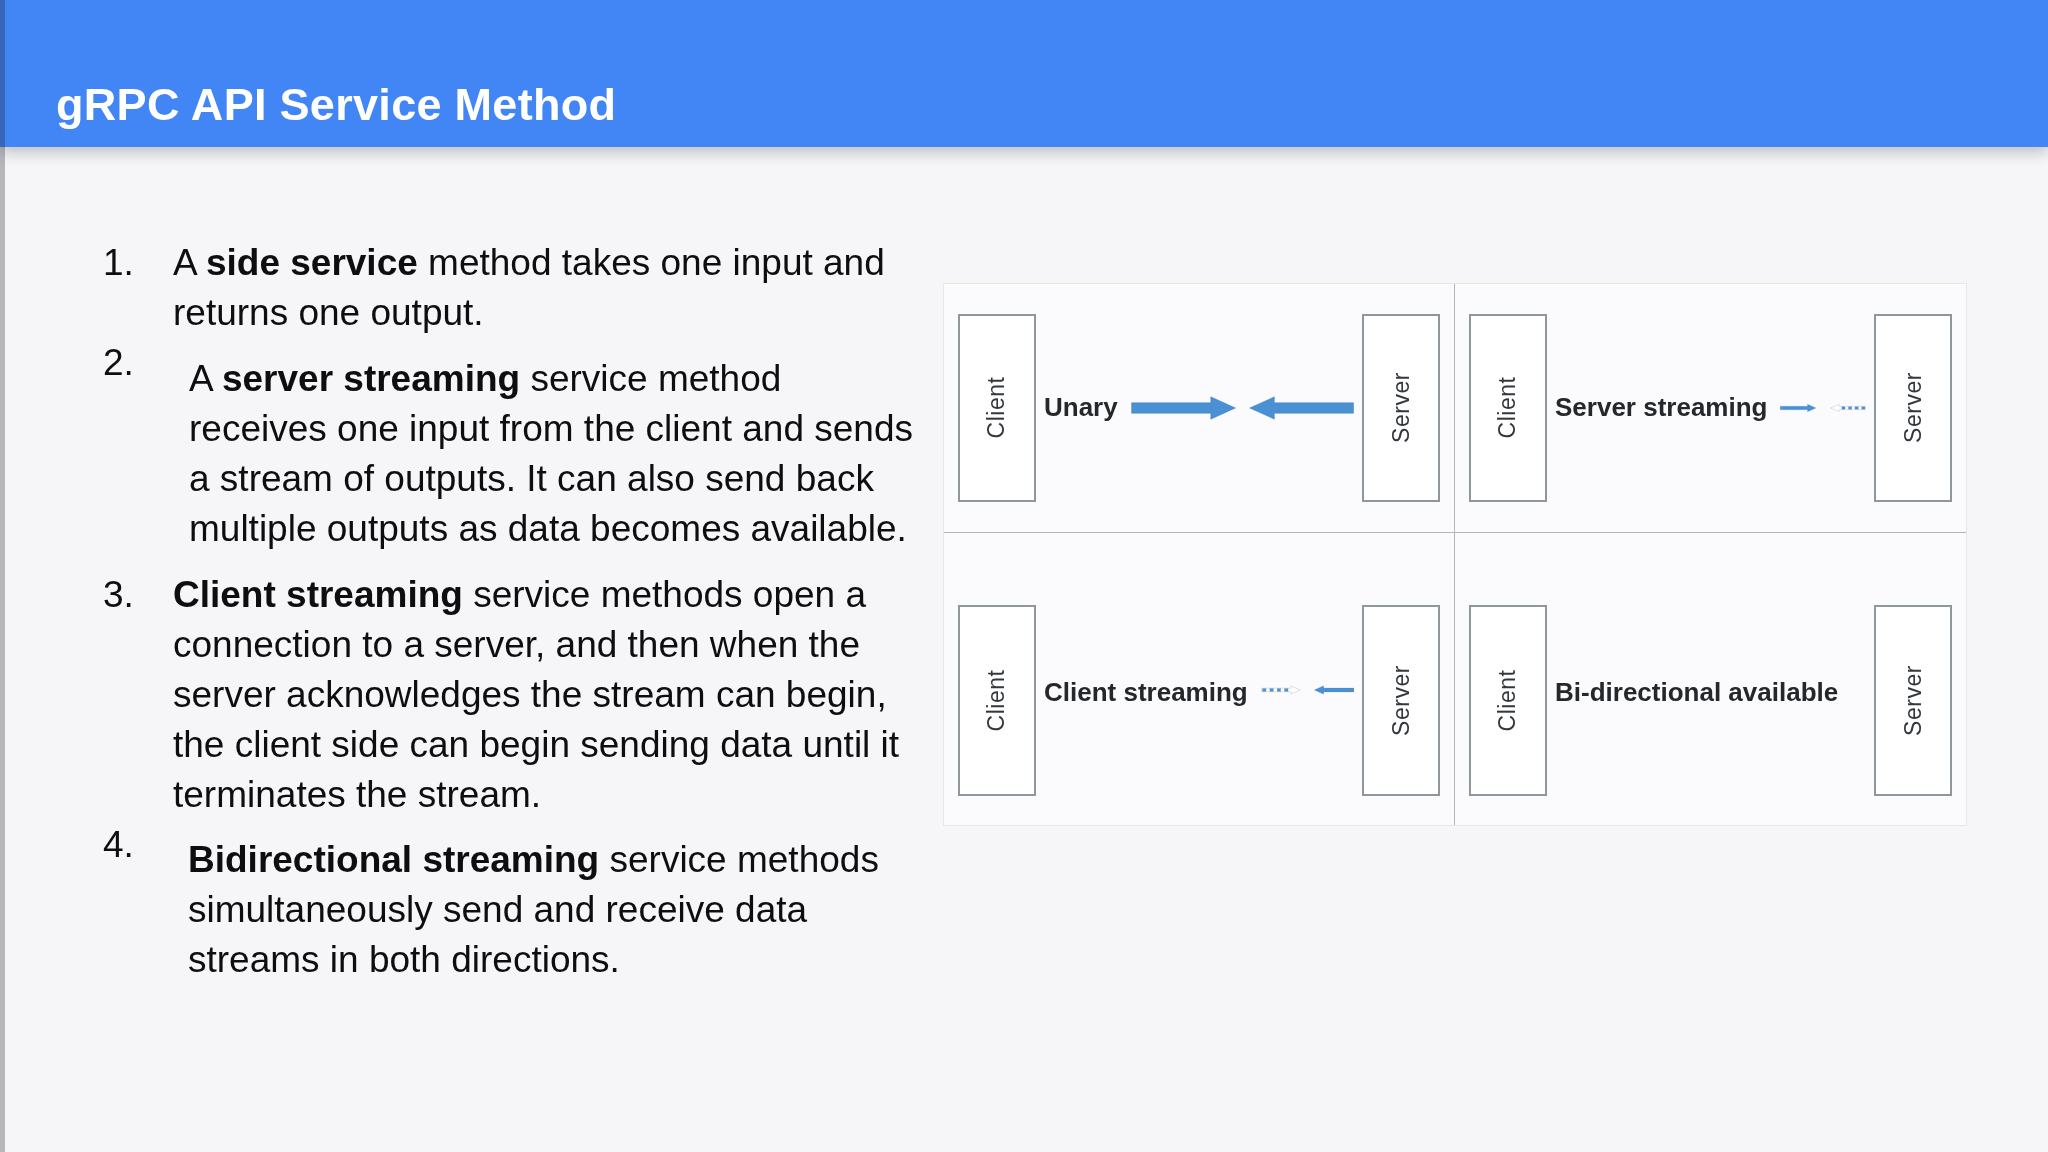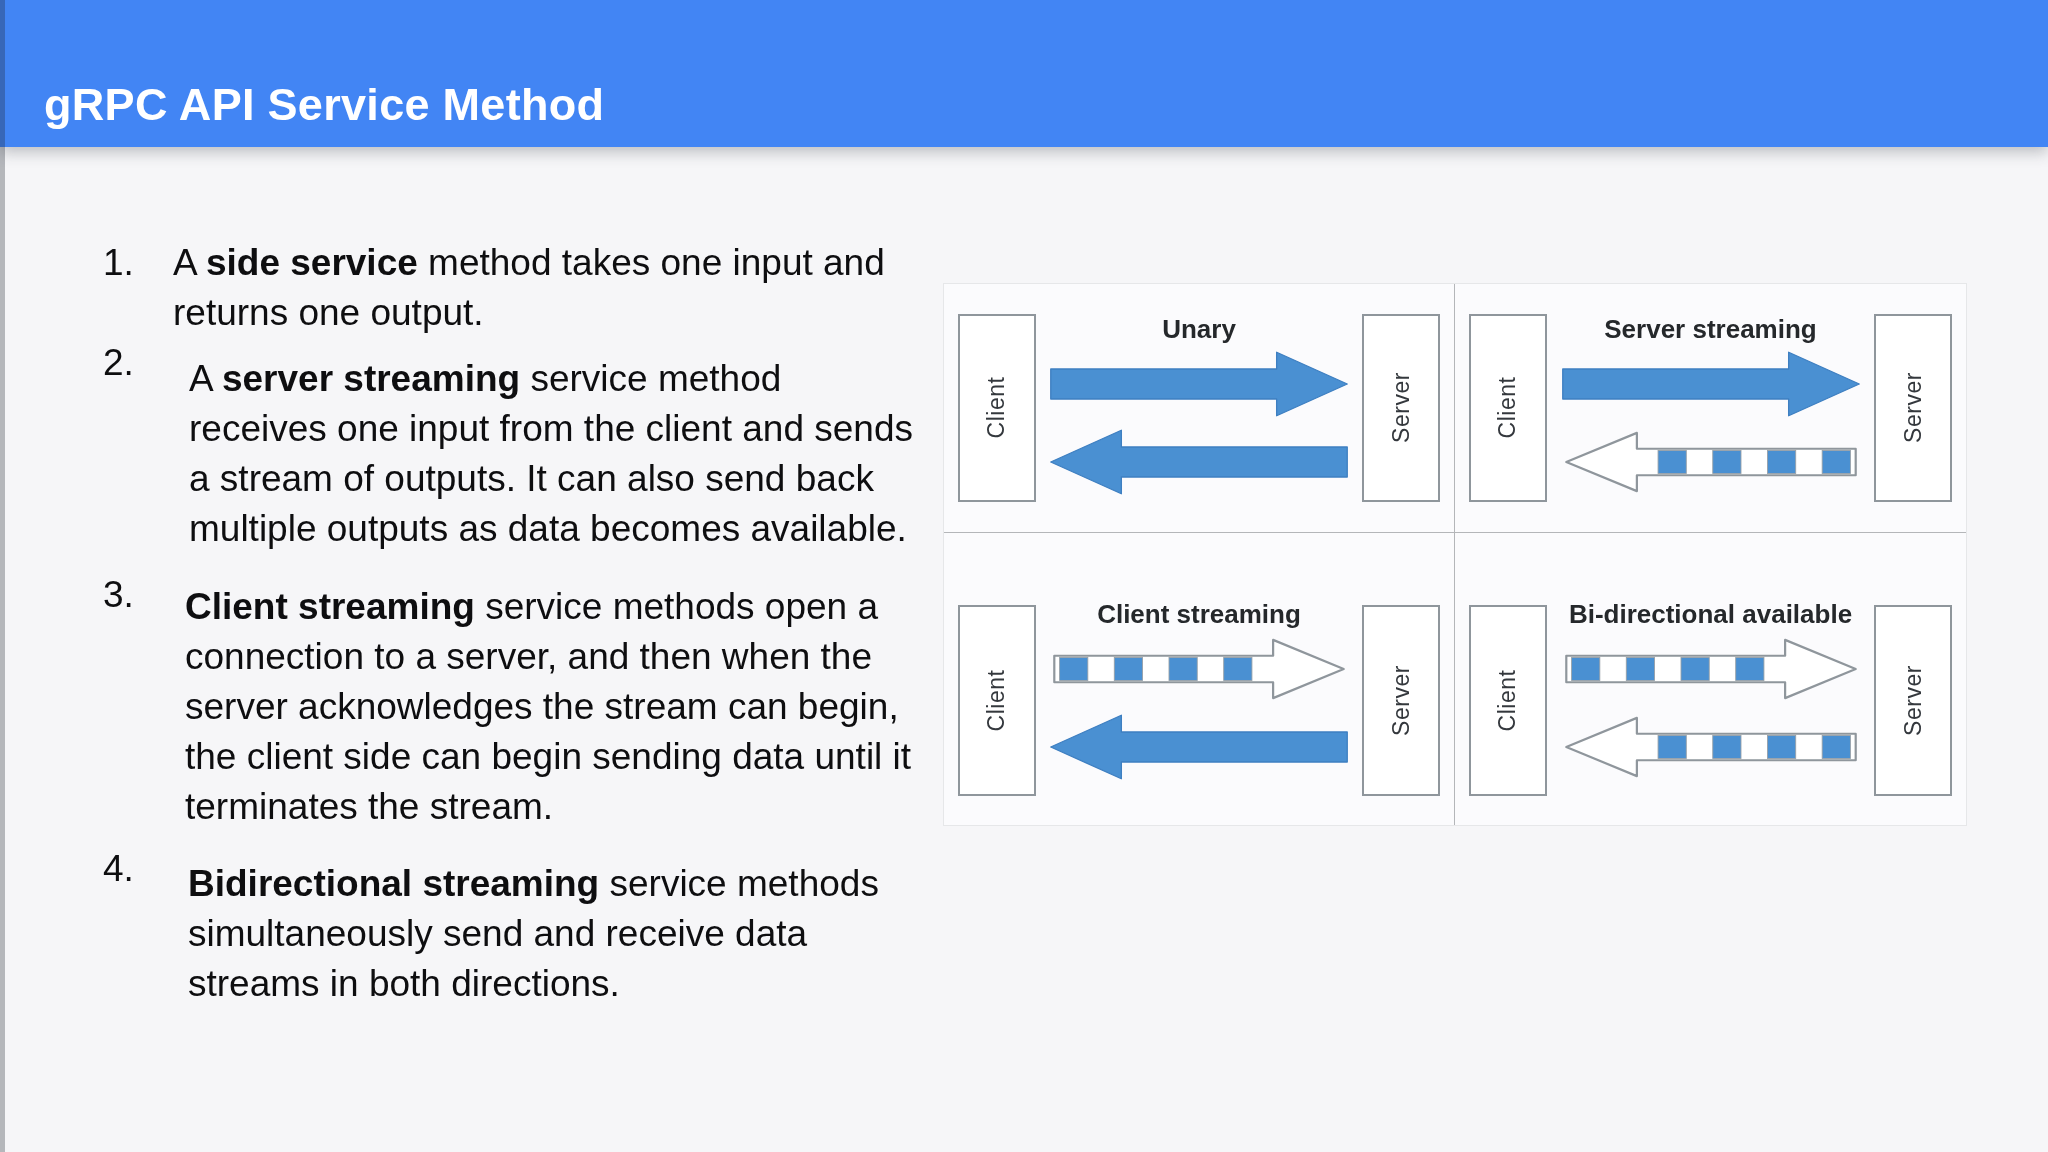--- a/index.html
+++ b/index.html
@@ -8,21 +8,21 @@
     background:#f6f6f8;
     font-family:"Liberation Sans", sans-serif;
   }
   
   .header {
     position:absolute; left:0; top:0; right:0; height:147px;
     background:#4285f4;
     box-shadow:0 5px 14px rgba(50,55,65,.30);
   }
   .header h1 {
-    position:absolute; left:44px; bottom:16px; margin:0;
+    position:absolute; left:56px; bottom:16px; margin:0;
     font-size:45px; font-weight:600; letter-spacing:.3px; color:#ffffff;
   }
   .screen-edge {
     position:absolute; left:0; top:0; width:5px; height:100%;
     background:rgba(30,35,45,.30); z-index:5;
   }
   
   .points { position:absolute; left:103px; top:238px; width:828px; margin:0; padding:0; list-style:none; }
   .points li {
     display:grid; grid-template-columns:70px 1fr;
@@ -45,21 +45,21 @@
   .endpoint {
     width:78px; align-self:center; height:80%;
     background:#ffffff; border:2px solid #8f969c; box-sizing:border-box;
     display:flex; align-items:center; justify-content:center; flex:none;
   }
   .quad.bottom .endpoint { height:74%; margin-top:22px; }
   .vtext {
     transform:rotate(-90deg); white-space:nowrap;
     font-size:23px; color:#34383d; letter-spacing:.5px;
   }
-  .mid { flex:1; display:flex; flex-direction:column; align-items:center; justify-content:center; min-width:0; }
+  .mid { flex:1; display:flex; flex-direction:row; align-items:center; justify-content:center; gap:13px; min-width:0; }
   .qtitle { font-size:26px; font-weight:700; color:#25282b; white-space:nowrap; }
   .quad.bottom .qtitle { margin-top:6px; }
   svg.arrow { width:100%; max-width:300px; height:78px; display:block; }
   
   .source {
     position:absolute; top:1080px; right:73px;
     font-size:28px; color:#121212;
   }
 </style>
 </head>
@@ -91,21 +91,21 @@
     <li>
       <span class="num">1.</span>
       <p style="margin:0"><span>A </span><b>side service</b><span> method takes one input and returns one output.</span></p>
     </li>
     <li>
       <span class="num">2.</span>
       <p style="margin:16px"><span>A </span><b>server streaming</b><span> service method receives one input from the client and sends a stream of outputs. It can also send back multiple outputs as data becomes available.</span></p>
     </li>
     <li>
       <span class="num">3.</span>
-      <p style="margin:12px"><span></span><b>Client streaming</b><span> service methods open a connection to a server, and then when the server acknowledges the stream can begin, the client side can begin sending data until it terminates the stream.</span></p>
+      <p style="margin:0"><span></span><b>Client streaming</b><span> service methods open a connection to a server, and then when the server acknowledges the stream can begin, the client side can begin sending data until it terminates the stream.</span></p>
     </li>
     <li>
       <span class="num">4.</span>
       <p style="margin:15px"><span></span><b>Bidirectional streaming</b><span> service methods simultaneously send and receive data streams in both directions.</span></p>
     </li>
   </ol>
 
   <figure class="diagram">
 
     <div class="quad q-tl">

